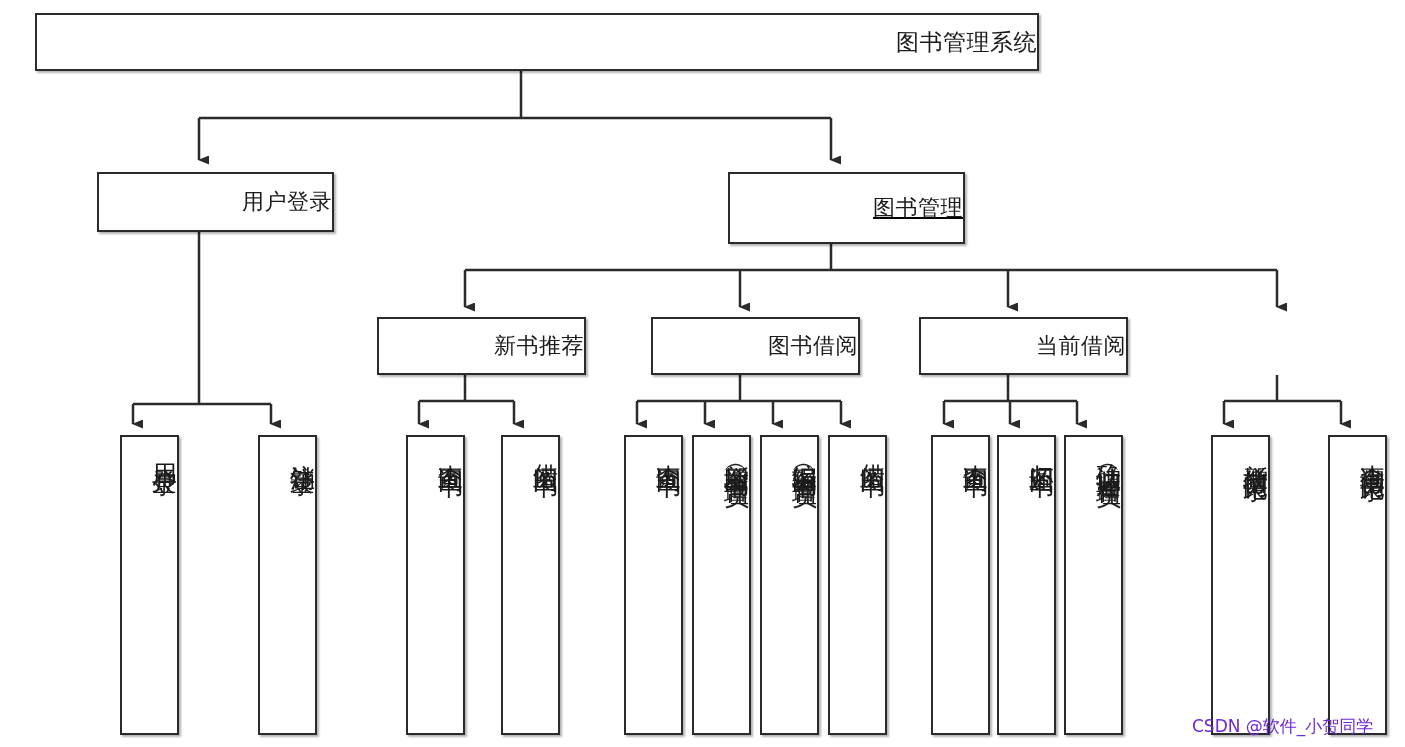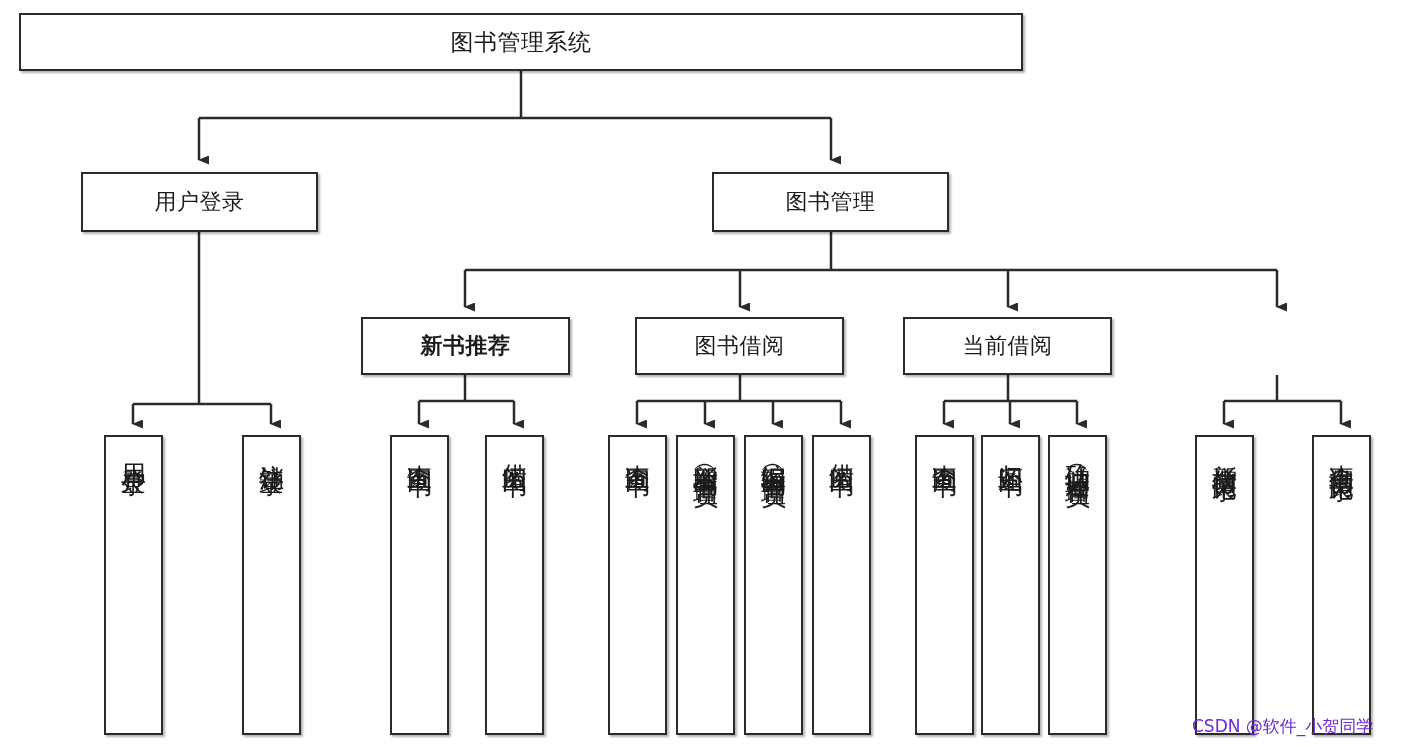--- a/index.html
+++ b/index.html
@@ -27,22 +27,23 @@
     pointer-events: none;
   }
   .node {
     position: absolute;
     box-sizing: border-box;
     background: #ffffff;
     border: 2px solid #2b2b2b;
     box-shadow: 2px 2px 2px rgba(0,0,0,0.30);
     display: flex;
     align-items: center;
-    justify-content: center;
+    justify-content: flex-end;
     z-index: 2;
+    margin-left: 16px;
   }
   .node .label {
     color: #1b1b1b;
     line-height: 1.16;
     text-align: center;
     letter-spacing: 0.5px;
     white-space: nowrap;
   }
   
   .node.horiz .label {
@@ -134,25 +135,25 @@
   </svg>
 
   <div class="node root horiz" style="left:19px; top:13px; width:1004px; height:58px;">
     <span class="label">图书管理系统</span>
   </div>
 
   <div class="node horiz" style="left:81px; top:172px; width:237px; height:60px;">
     <span class="label">用户登录</span>
   </div>
 
-  <div class="node horiz" style="left:712px; top:172px; width:237px; height:60px;">
+  <div class="node horiz" style="left:712px; top:172px; width:237px; height:72px;text-decoration:underline;">
     <span class="label">图书管理</span>
   </div>
 
-  <div class="node horiz" style="left:361px; top:317px; width:209px; height:58px;font-weight:bold;">
+  <div class="node horiz" style="left:361px; top:317px; width:209px; height:58px;">
     <span class="label">新书推荐</span>
   </div>
 
   <div class="node horiz" style="left:635px; top:317px; width:209px; height:58px;">
     <span class="label">图书借阅</span>
   </div>
 
   <div class="node horiz" style="left:903px; top:317px; width:209px; height:58px;">
     <span class="label">当前借阅</span>
   </div>

